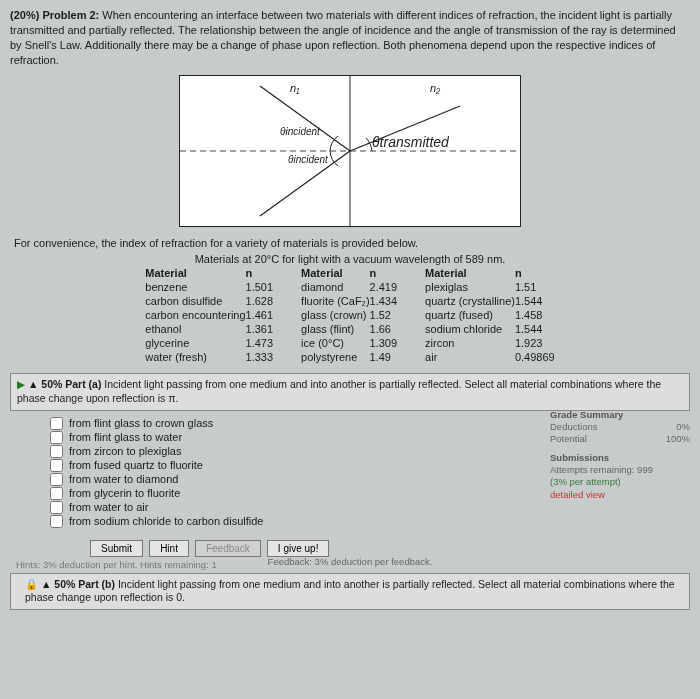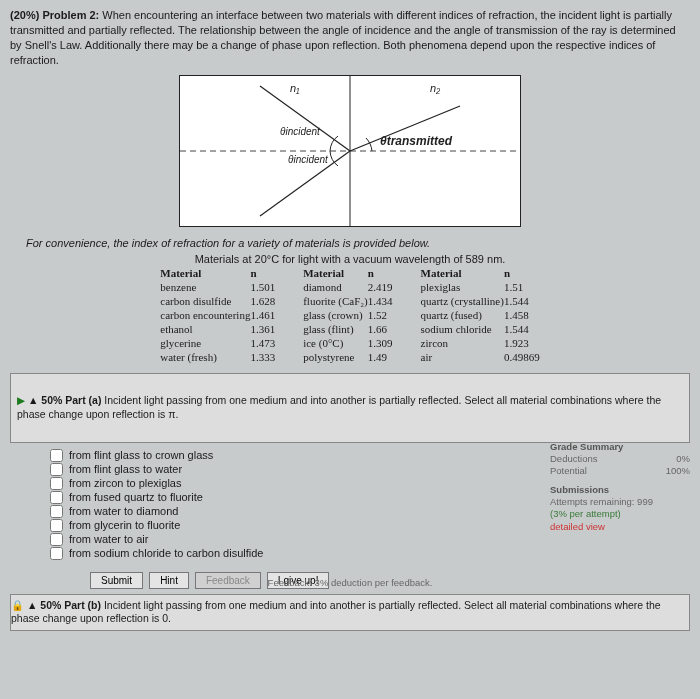--- a/index.html
+++ b/index.html
@@ -30,50 +30,48 @@
     border: 1px solid #222;
     position: relative;
   }
   .diagram-label {
     position: absolute;
     font-size: 11px;
     font-style: italic;
     color: #222;
   }
   .convenience-line {
-    margin: 6px 0 4px 16px;
-    font-style: italic;
+    margin: 6px 0 4px 4px;
   }
   .table-title {
     text-align: center;
     margin: 4px 0 2px 0;
   }
   .ref-table {
     display: flex;
     justify-content: center;
     gap: 28px;
     margin: 0 auto 10px auto;
     width: 88%;
   }
   .col {
     display: flex;
-    font-family: Liberation Serif, serif;
   }
   .subcol {
     display: flex;
     flex-direction: column;
     gap: 2px;
   }
   .hdr {
     font-weight: bold;
   }
   .part-banner {
     border: 1px solid #888;
     background: #ddd;
-    padding: 20px 6px;
+    padding: 4px 6px;
     margin-top: 8px;
     font-size: 10.5px;
     line-height: 1.3;
   }
   .red-tri {
     color: #cc0000;
   }
   .green-pt {
     color: #1e7a1e;
   }
@@ -125,21 +123,21 @@
   }
   .feedback-line {
     text-align: center;
     font-size: 9.5px;
     color: #666;
     margin-top: -14px;
   }
   .part-b {
     border: 1px solid #888;
     background: #ddd;
-    padding: 4px 0;
+    padding: 4px 14px;
     margin-top: 6px;
     font-size: 10.5px;
     line-height: 1.3;
   }
   svg line.dash { stroke-dasharray: 6 4; }
 </style>
 </head>
 <body>
 
 <div class="page">
@@ -162,21 +160,21 @@
         <line x1="170" y1="75" x2="280" y2="30" stroke="#222" stroke-width="1.2"></line>
 
         <path d="M150,75 A20,20 0 0,1 158,60" fill="none" stroke="#222"></path>
         <path d="M150,75 A20,20 0 0,0 158,90" fill="none" stroke="#222"></path>
         <path d="M192,75 A22,22 0 0,0 186,62" fill="none" stroke="#222"></path>
       </svg>
       <span class="diagram-label" style="top:6px;left:110px;">n₁</span>
       <span class="diagram-label" style="top:6px;left:250px;">n₂</span>
       <span class="diagram-label" style="top:50px;left:100px;font-size:10px;">θincident</span>
       <span class="diagram-label" style="top:78px;left:108px;font-size:10px;">θincident</span>
-      <span class="diagram-label" style="top:58px;left:200px;font-size:12px;font-weight:bold;">θtransmitted</span>
+      <span class="diagram-label" style="top:58px;left:192px;font-size:14px;">θtransmitted</span>
     </div>
   </div>
 
   <div class="convenience-line">For convenience, the index of refraction for a variety of materials is provided below.</div>
 
   <div class="table-title">Materials at 20°C for light with a vacuum wavelength of 589 nm.</div>
 
   <div class="ref-table">
     <div class="col">
       <div class="subcol">
@@ -294,20 +292,21 @@
     </div>
   </div>
 
   <div class="btn-row">
     <button class="btn">Submit</button>
     <button class="btn">Hint</button>
     <button class="btn disabled">Feedback</button>
     <button class="btn">I give up!</button>
   </div>
 
+  <div class="hints-line">Hints: 3% deduction per hint. Hints remaining: 1</div>
   <div class="feedback-line">Feedback: 3% deduction per feedback.</div>
 
   <div class="part-b">
     <span>🔒</span>
     <span class="red-tri"></span>
     <strong>▲ 50% Part (b)</strong>
     <span>Incident light passing from one medium and into another is partially reflected. Select all material combinations where the phase change upon reflection is 0.</span>
   </div>
 
 </div>

